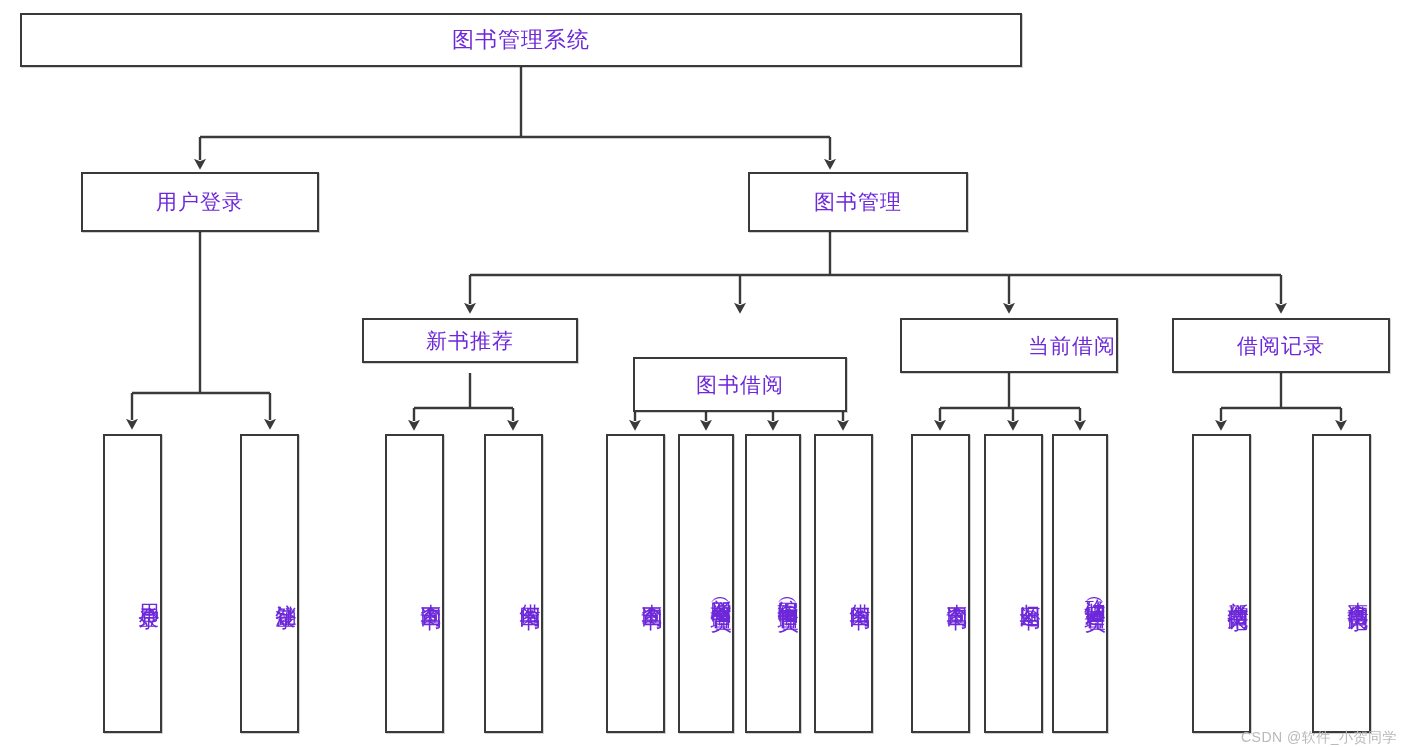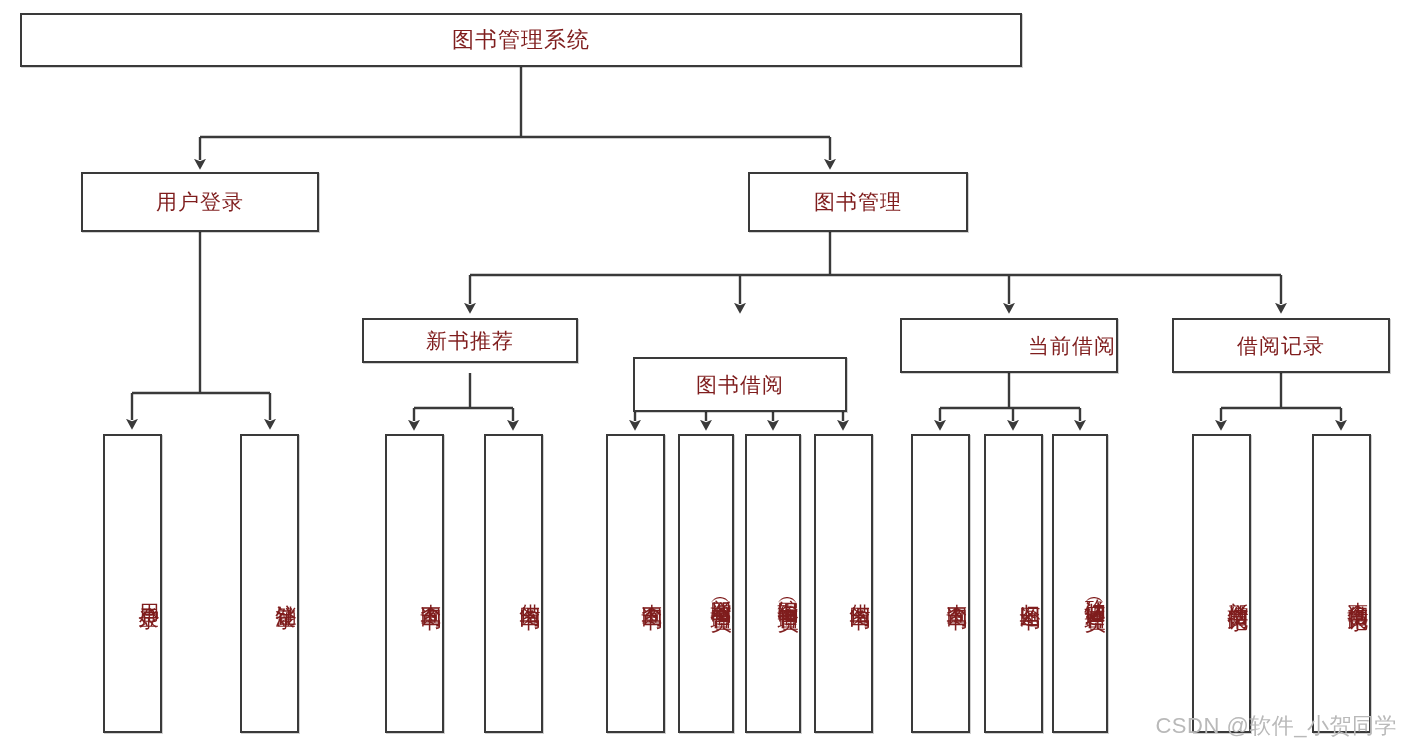--- a/index.html
+++ b/index.html
@@ -27,21 +27,21 @@
     pointer-events: none;
   }
   .node {
     position: absolute;
     box-sizing: border-box;
     border: 2px solid #3a3a3a;
     background: #ffffff;
     display: flex;
     align-items: center;
     justify-content: center;
-    color: #7f1d1d;
+    color: #6d28d9;
     box-shadow: 1px 1px 0 rgba(0,0,0,0.18);
   }
   .node.h {
     font-size: 21px;
     letter-spacing: 1px;
     white-space: nowrap;
   }
   .node.h.root {
     font-size: 22px;
   }
@@ -56,22 +56,22 @@
     line-height: 1;
   }
   .node.v .vtext {
     writing-mode: vertical-rl;
     text-orientation: upright;
     display: block;
   }
   .watermark {
     position: absolute;
     right: 8px;
-    bottom: 6px;
-    font-size: 22px;
+    bottom: 0;
+    font-size: 14px;
     color: #b9b9b9;
     letter-spacing: 0.5px;
     white-space: nowrap;
   }
 </style>
 </head>
 <body>
 
 <div id="canvas">
 

